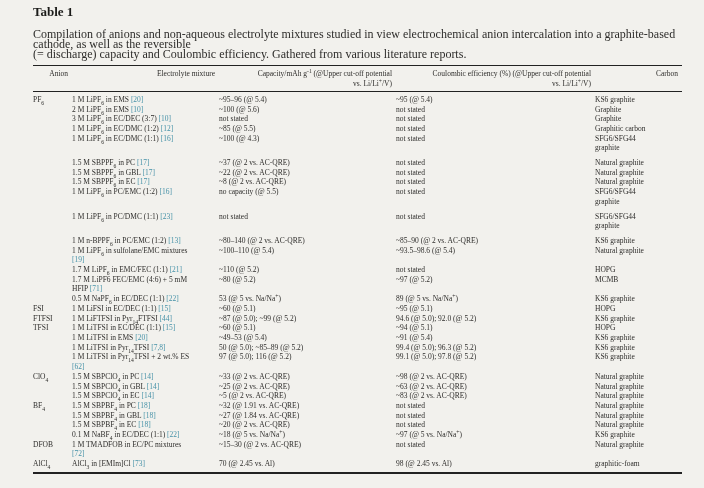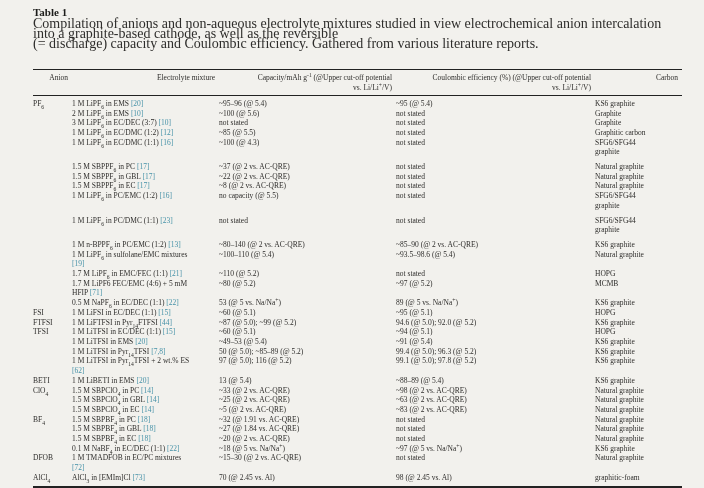--- a/index.html
+++ b/index.html
@@ -3,22 +3,22 @@
 <meta charset="utf-8">
 <style>
   html,body{margin:0;padding:0}
   body{
     width:704px;height:488px;overflow:hidden;
     background:var(--background,#f2f1ed);
     font-family:"Liberation Serif",serif;
     color:var(--text,#2e2d2b);
   }
   .page{position:absolute;left:33px;top:7px;width:649px}
-  .table-title{font-size:11px;font-weight:bold;line-height:10px;margin-bottom:2px;color:#1c1c1a}
-  .table-caption{font-size:14px;line-height:10px;margin-bottom:20px;white-space:pre-line}
+  .table-title{font-size:13px;font-weight:bold;line-height:10px;margin-bottom:12px;color:#1c1c1a}
+  .table-caption{font-size:12px;line-height:10px;margin-bottom:6px;white-space:pre-line}
   table{
     width:649px;border-collapse:collapse;table-layout:fixed;
     font-size:7.5px;line-height:9.7px;
     border-top:1.5px solid var(--rule,#222);
     border-bottom:2px solid var(--rule,#222);
   }
   col.c-anion{width:39px}
   col.c-electrolyte{width:147px}
   col.c-capacity{width:177px}
   col.c-efficiency{width:199px}
@@ -201,27 +201,20 @@
           <td>KS6 graphite</td>
         </tr>
         <tr>
           <td></td>
           <td>1 M LiTFSI in Pyr<sub>14</sub>TFSI + 2 wt.% ES<br><span class="ref">[62]</span></td>
           <td>97 (@ 5.0); 116 (@ 5.2)</td>
           <td>99.1 (@ 5.0); 97.8 (@ 5.2)</td>
           <td>KS6 graphite</td>
         </tr>
         <tr>
-          <td>BETI</td>
-          <td>1 M LiBETI in EMS <span class="ref">[20]</span></td>
-          <td>13 (@ 5.4)</td>
-          <td>~88–89 (@ 5.4)</td>
-          <td>KS6 graphite</td>
-        </tr>
-        <tr>
           <td>ClO<sub>4</sub></td>
           <td>1.5 M SBPClO<sub>4</sub> in PC <span class="ref">[14]</span></td>
           <td>~33 (@ 2 vs. AC-QRE)</td>
           <td>~98 (@ 2 vs. AC-QRE)</td>
           <td>Natural graphite</td>
         </tr>
         <tr>
           <td></td>
           <td>1.5 M SBPClO<sub>4</sub> in GBL <span class="ref">[14]</span></td>
           <td>~25 (@ 2 vs. AC-QRE)</td>

